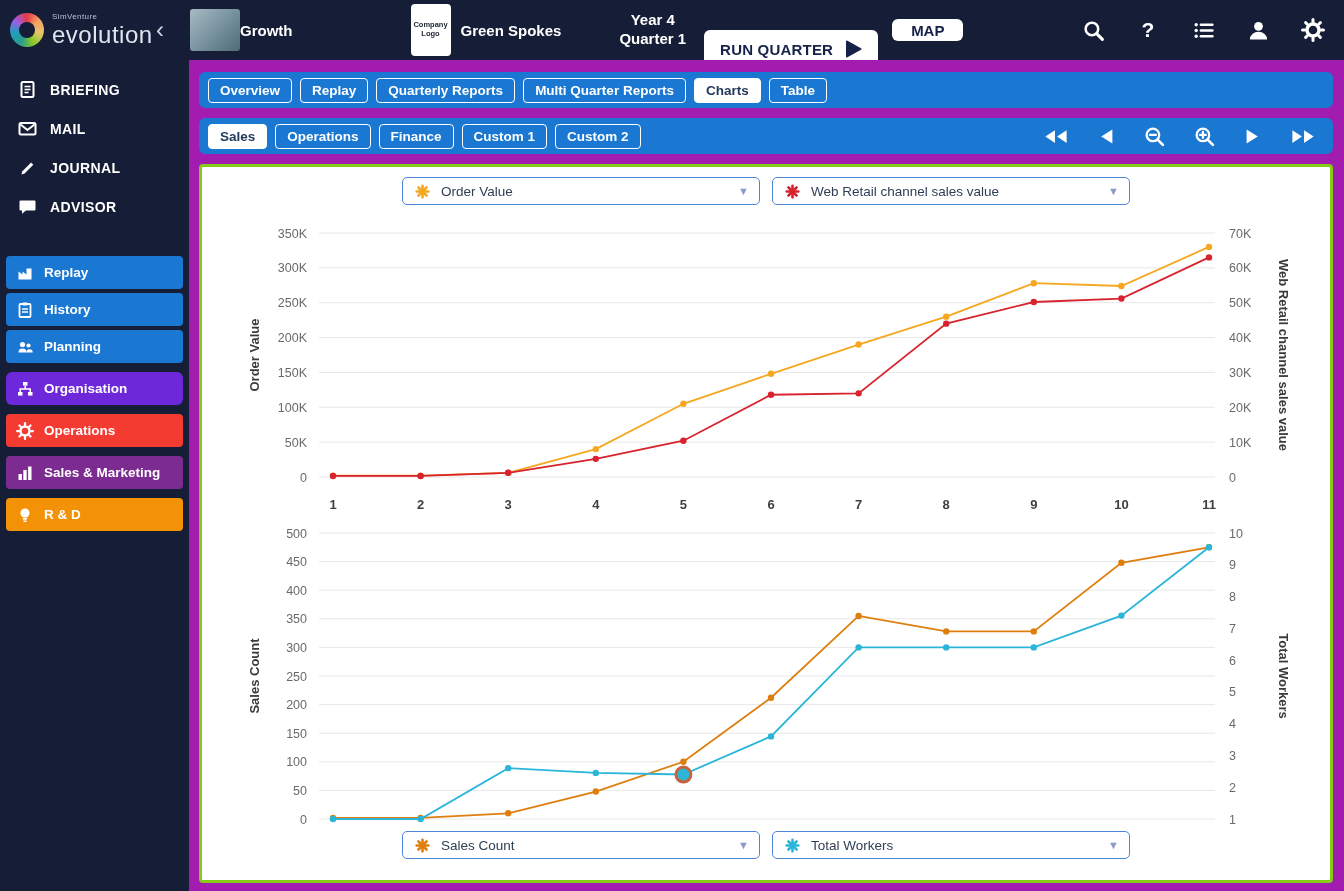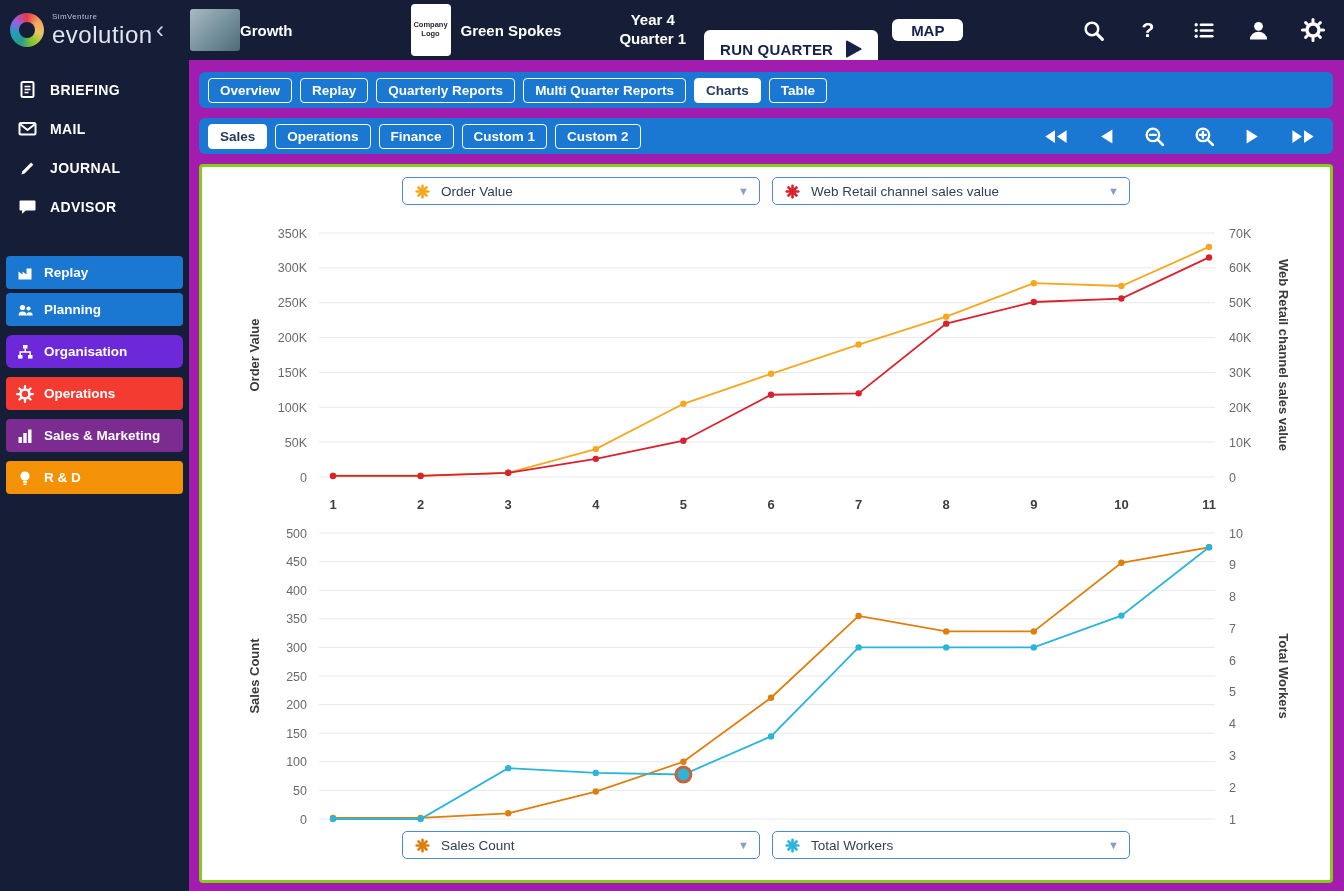--- a/index.html
+++ b/index.html
@@ -192,20 +192,29 @@
       <path d="M2.5 3.5 h14 a1 1 0 0 1 1 1 v8 a1 1 0 0 1 -1 1 h-8.5 l-4 3.2 v-3.2 h-1.5 a1 1 0 0 1 -1 -1 v-8 a1 1 0 0 1 1 -1 z" fill="#fff"></path>
     </svg>
     <span data-interactable="false">ADVISOR</span>
   </button>
 
   <button class="section-btn c-blue first-section" data-interactable="true">
     <svg class="wicon" data-interactable="false" width="18" height="18" viewBox="0 0 18 18">
       <path d="M2.5 15.5 V7.5 l4 3 V7.5 l4 3 V4.5 h5 v11 z" fill="#fff"></path>
     </svg>
     <span data-interactable="false">Replay</span>
+  </button>
+  <button class="section-btn c-blue" data-interactable="true">
+    <svg class="wicon" data-interactable="false" width="18" height="18" viewBox="0 0 18 18">
+      <rect x="3.5" y="3" width="11" height="13" rx="1" fill="none" stroke="#fff" stroke-width="1.8"></rect>
+      <rect x="6.5" y="1.5" width="5" height="3" rx="1" fill="#fff"></rect>
+      <line x1="6" y1="8" x2="12" y2="8" stroke="#fff" stroke-width="1.5"></line>
+      <line x1="6" y1="11" x2="12" y2="11" stroke="#fff" stroke-width="1.5"></line>
+    </svg>
+    <span data-interactable="false">History</span>
   </button>
   <button class="section-btn c-blue" data-interactable="true">
     <svg class="wicon" data-interactable="false" width="18" height="18" viewBox="0 0 18 18">
       <circle cx="6.5" cy="6.5" r="2.6" fill="#fff"></circle>
         <circle cx="12.5" cy="7.5" r="2.1" fill="#fff"></circle>
       <path d="M2.5 14.5 a4 4 0 0 1 8 0 z" fill="#fff"></path>
       <path d="M10.3 14.5 a3.2 3.2 0 0 1 6.4 0 z" fill="#fff"></path>
     </svg>
     <span data-interactable="false">Planning</span>
   </button>

